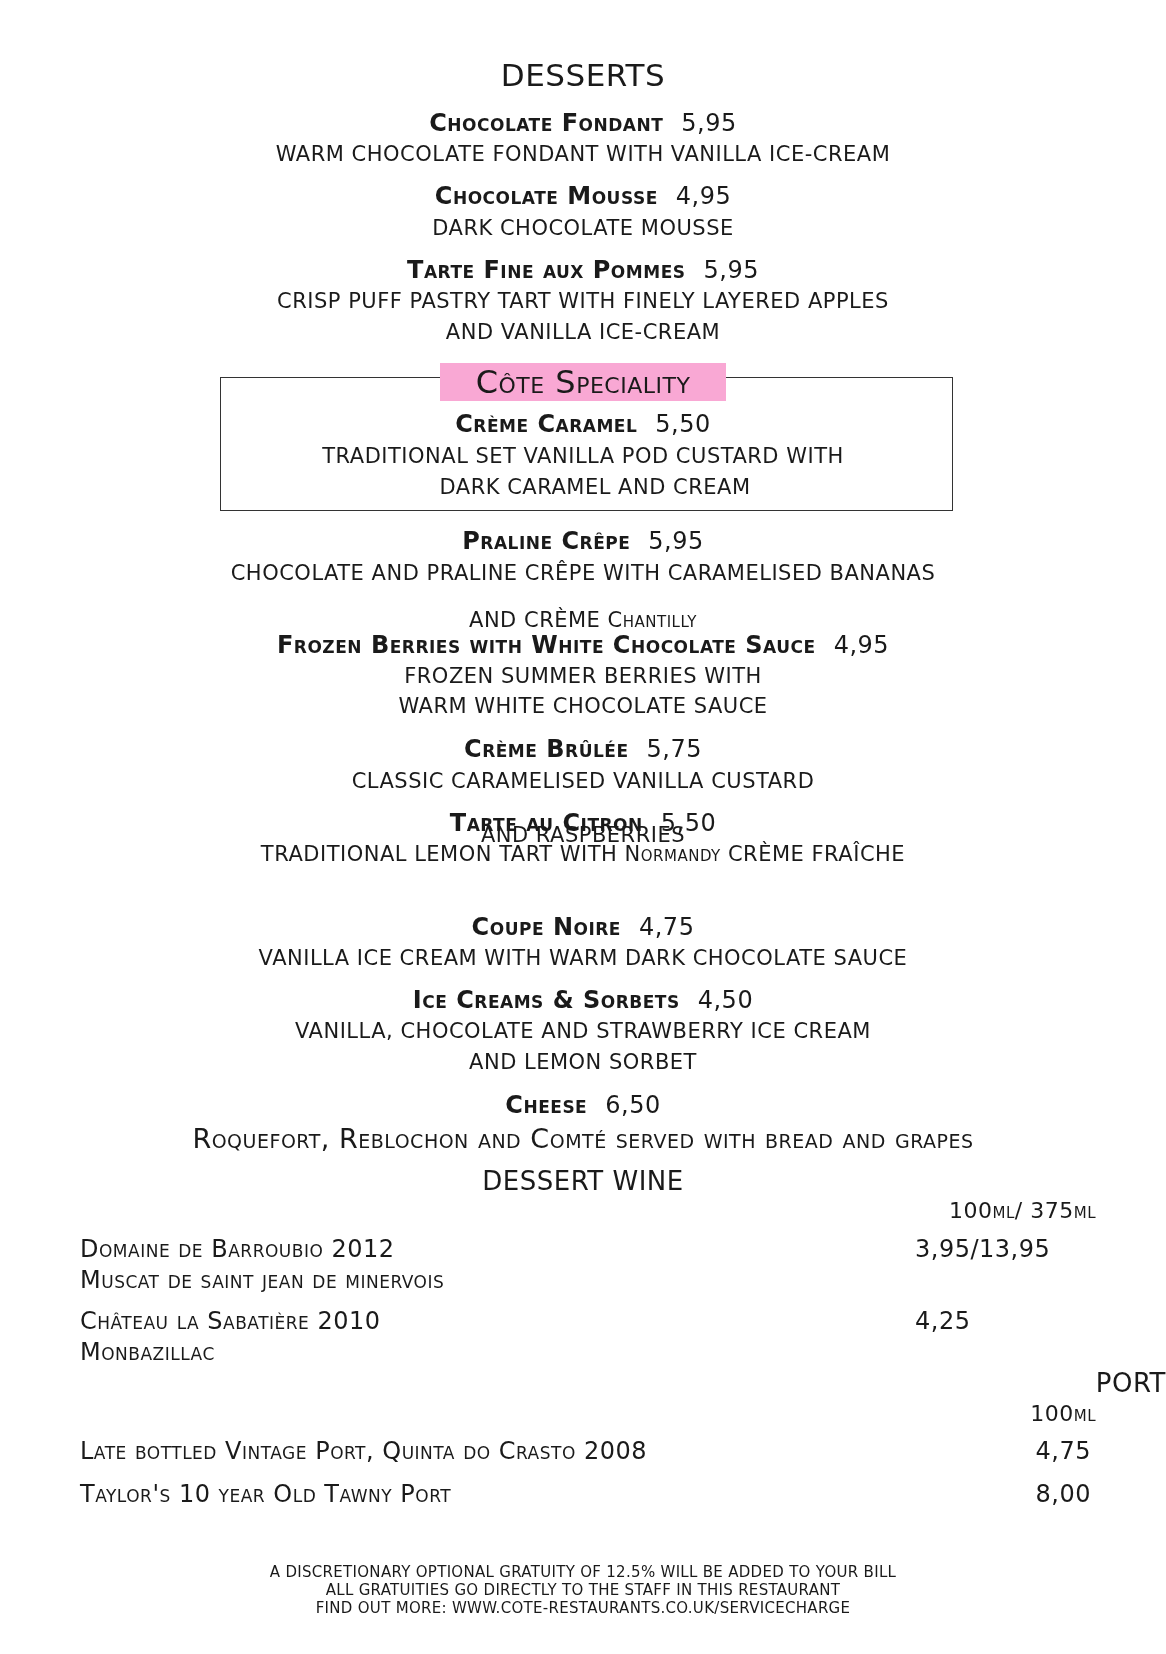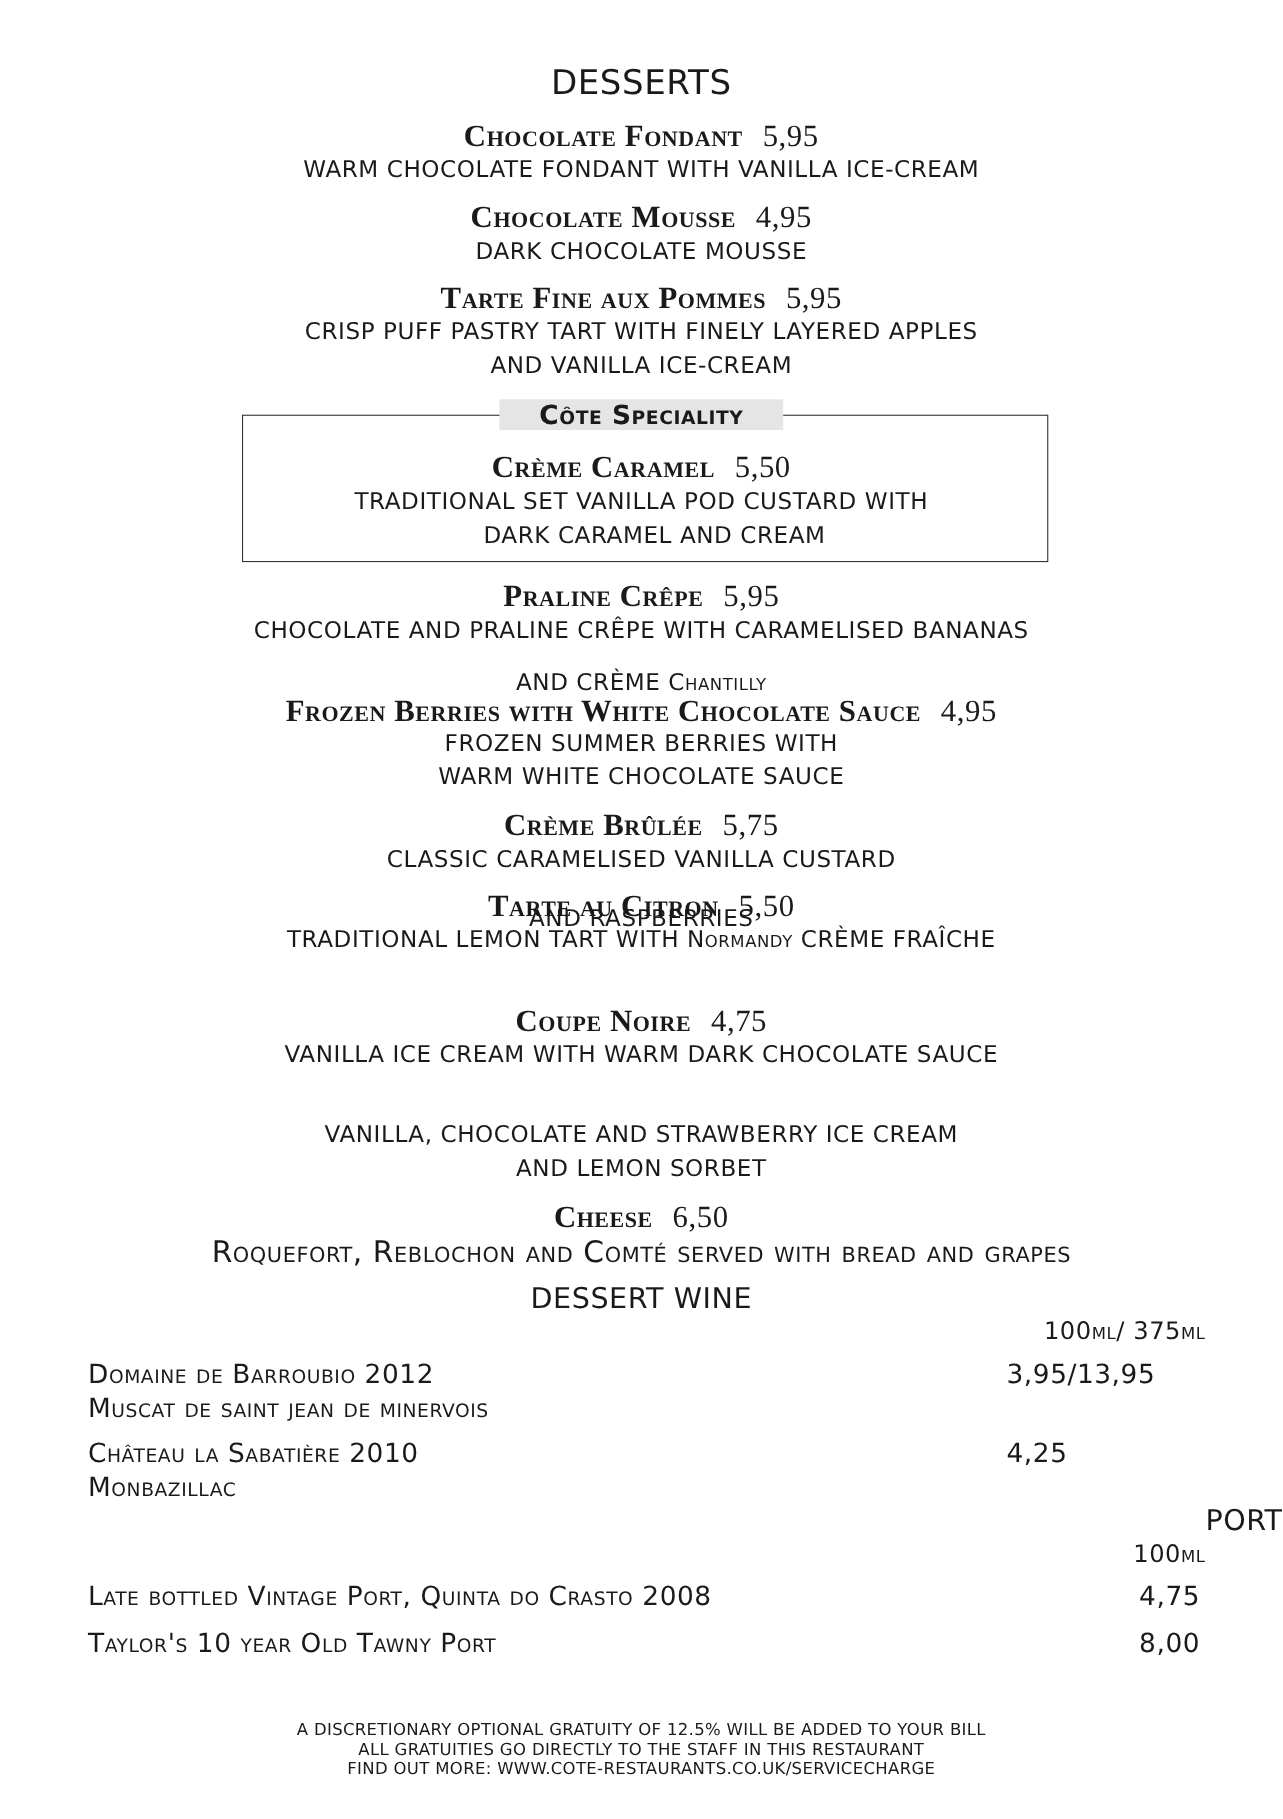--- a/index.html
+++ b/index.html
@@ -1,28 +1,28 @@
 <!DOCTYPE html>
 <html><head>
 <meta charset="utf-8">
 <style>
   html, body { margin:0; padding:0; background:#ffffff; }
   body { width:1166px; height:1654px; position:relative; overflow:hidden;
          font-family:"DejaVu Sans", "Liberation Sans", sans-serif; color:#1a1a1a; }
   .page { position:absolute; left:0; top:0; width:1166px; height:1654px; }
   .center { position:absolute; left:0; width:1166px; text-align:center; }
   .h1 { font-size:31px; letter-spacing:0.5px; font-weight:normal; }
-  .title { font-size:28px; font-variant:small-caps; letter-spacing:0.5px; font-weight:bold;font-family:Liberation Serif, serif; }
+  .title { font-size:24px; font-variant:small-caps; letter-spacing:0.5px; font-weight:bold; }
   .title .price { font-weight:normal; font-variant:normal; margin-left:18px; }
   .desc { font-size:21px; letter-spacing:0.5px; }
   .desc .sc { font-variant:small-caps; }
   .spec-box { position:absolute; left:220px; top:377px; width:733px; height:134px;
               border:1.5px solid #333; box-sizing:border-box; }
   .spec-label { position:absolute; left:0; width:1166px; top:363px; text-align:center; }
-  .spec-label span { background:#e5e5e5; padding:0 36px; font-size:24px; font-variant:small-caps; font-weight:bold; letter-spacing:0.5px; }
+  .spec-label span { background:#f9a8d4; padding:0 36px; font-size:32px; font-variant:small-caps; font-weight:normal; letter-spacing:0.5px; }
   .section-h { font-size:26px; letter-spacing:0.5px; }
   .left-row { position:absolute; left:80px; font-size:24px; font-variant:small-caps; letter-spacing:0.5px; }
   .right-val { position:absolute; font-size:24px; letter-spacing:0.5px; }
   .small-sc { font-variant:small-caps; font-size:22px; }
   .footer { font-size:15px; letter-spacing:0.3px; line-height:18px; }
 </style>
 </head>
 <body>
 
 <div class="page">
@@ -74,20 +74,23 @@
     <span>Tarte au Citron</span><span class="price">5,50</span>
   </div>
   <div class="center desc" style="top:842px;"><span class="sc">TRADITIONAL LEMON TART WITH Normandy CRÈME FRAÎCHE</span></div>
   <div class="center desc" style="top:823px;">AND RASPBERRIES</div>
 
   <div class="center title" style="top:913px;">
     <span>Coupe Noire</span><span class="price">4,75</span>
   </div>
   <div class="center desc" style="top:946px;">VANILLA ICE CREAM WITH WARM DARK CHOCOLATE SAUCE</div>
 
+  <div class="center title" style="top:986px;">
+    <span>Ice Creams &amp; Sorbets</span><span class="price">4,50</span>
+  </div>
   <div class="center desc" style="top:1019px;">VANILLA, CHOCOLATE AND STRAWBERRY ICE CREAM</div>
   <div class="center desc" style="top:1050px;">AND LEMON SORBET</div>
 
   <div class="center title" style="top:1091px;">
     <span>Cheese</span><span class="price">6,50</span>
   </div>
   <div class="center desc" style="top:1123px;"><span class="sc" style="font-size:27px;">Roquefort, Reblochon and Comté served with bread and grapes</span></div>
 
   <div class="center section-h" style="top:1166px;">DESSERT WINE</div>
   <div class="right-val small-sc" style="top:1198px; right:70px;">100ml/ 375ml</div>

